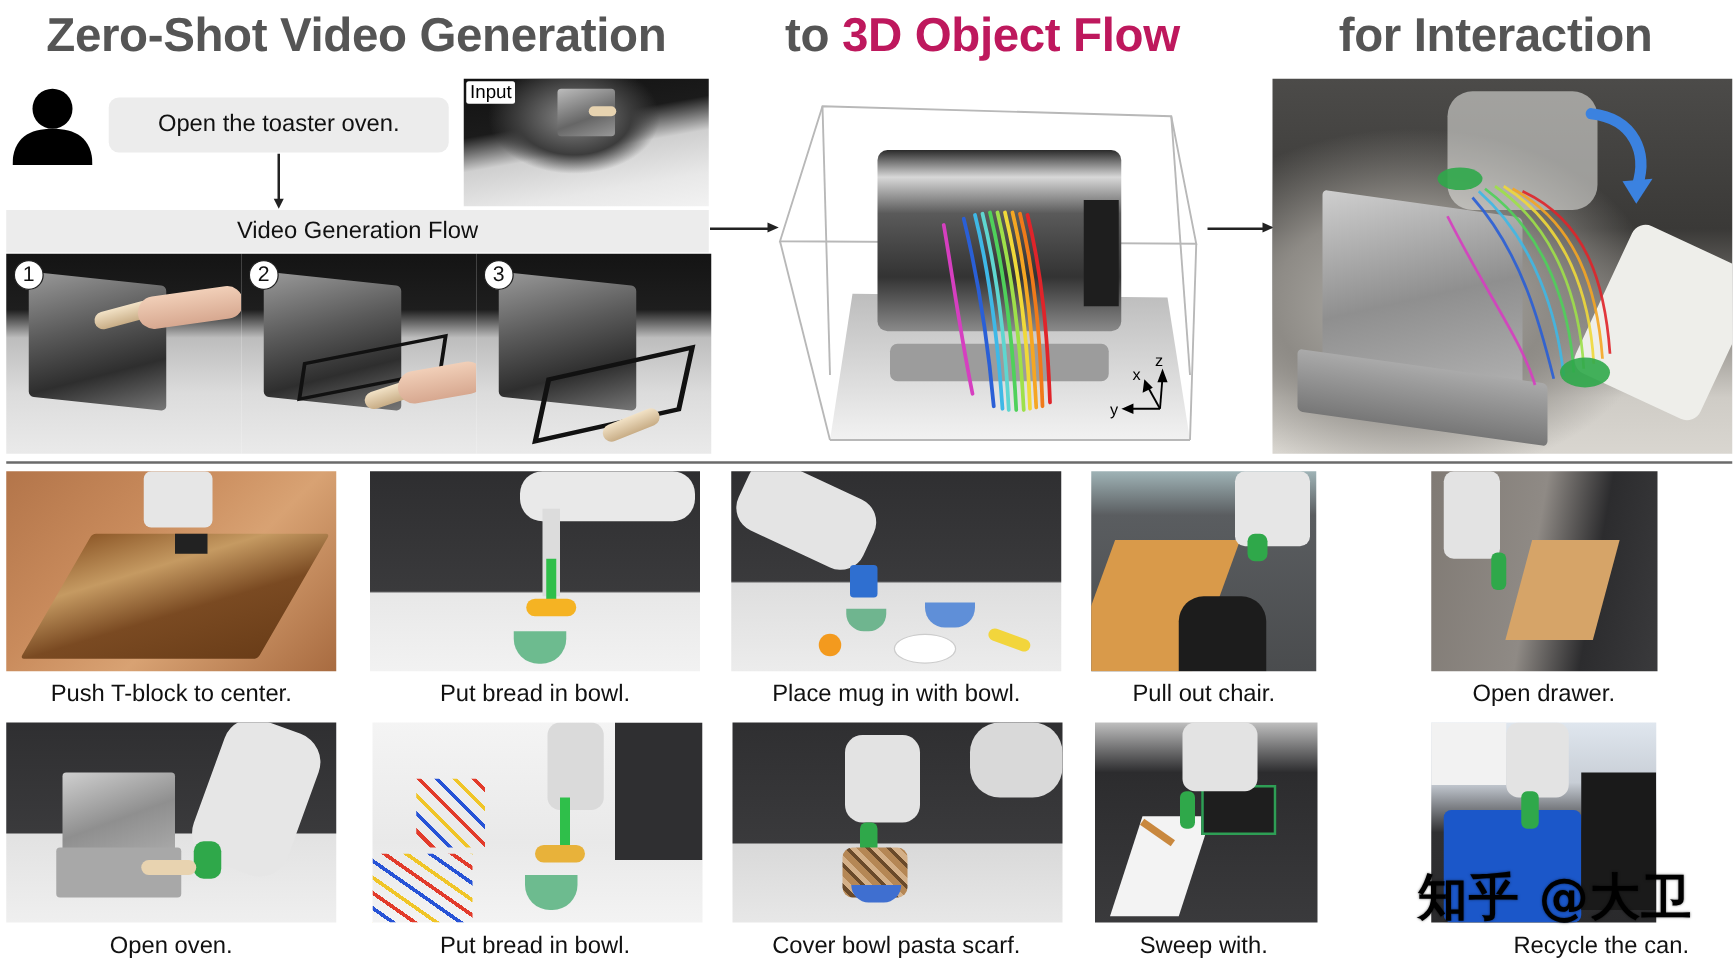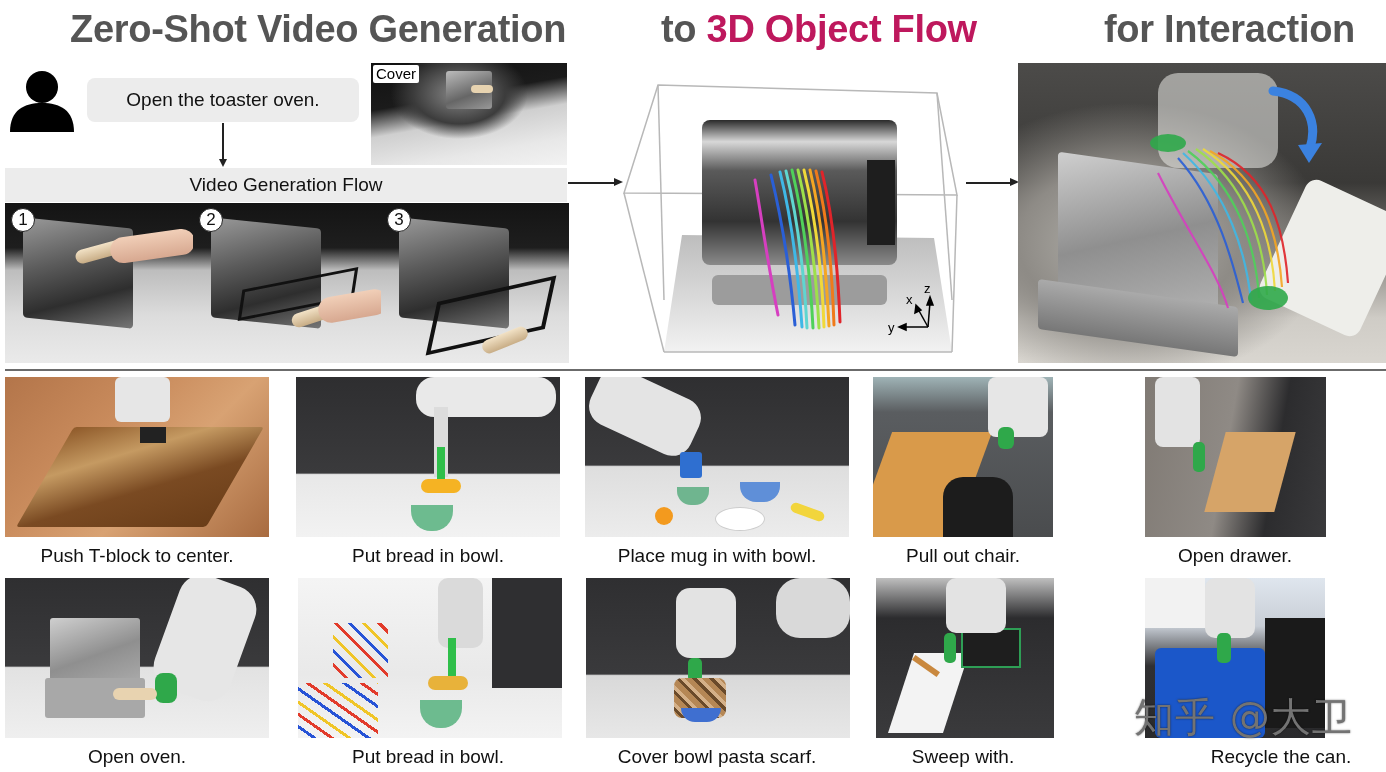--- a/index.html
+++ b/index.html
@@ -1,19 +1,19 @@
 <!DOCTYPE html>
 <html><head>
 <meta charset="utf-8">
 <style>
   * { box-sizing: border-box; margin: 0; padding: 0; }
   html, body { width: 1386px; height: 772px; background: #ffffff; overflow: hidden; }
   body { position: relative; font-family: "Liberation Sans", sans-serif; color: #000; }
 
-  .title { position: absolute; top: 8px; font-weight: bold; font-size: 38px; color: #555555; letter-spacing: -0.3px; white-space: nowrap; margin-left: 33px; }
+  .title { position: absolute; top: 8px; font-weight: bold; font-size: 38px; color: #555555; letter-spacing: -0.3px; white-space: nowrap; }
   .title .accent { color: #be185d; }
   #title-1 { left: 37px; }
   #title-2 { left: 628px; }
   #title-3 { left: 1071px; }
 
   .photo { position: absolute; overflow: hidden; }
 
   
   .person { position: absolute; left: 10px; top: 70px; width: 64px; height: 62px; }
 
@@ -50,22 +50,22 @@
   
   .interact-img { left: 1018px; top: 63px; width: 368px; height: 300px;
     background: radial-gradient(ellipse at 30% 60%, #b8b6b0 0%, #8e8b86 30%, transparent 55%),
                 linear-gradient(180deg, #4c4b49 0%, #3a3937 40%, #8a8782 65%, #cfccc6 85%, #d9d6d0 100%); }
 
   .divider { position: absolute; left: 5px; top: 369px; width: 1381px; height: 2px; background: #6b6b6b; }
 
   .grid-img { position: absolute; width: 264px; height: 160px; overflow: hidden; }
   .caption { position: absolute; width: 290px; text-align: center; font-size: 19px; color: #111; white-space: nowrap; }
 
-  .watermark { position: absolute; left: 1134px; top: 690px; font-size: 40px; color: #737373; font-family: "DejaVu Sans", sans-serif;
-    text-shadow: 0 0 2px rgba(0,0,0,0.6); letter-spacing: 1px; white-space: nowrap; }
+  .watermark { position: absolute; left: 1134px; top: 690px; font-size: 40px; color: #000000; font-family: "DejaVu Sans", sans-serif;
+    text-shadow: 0 0 2px rgba(0,0,0,0.6); letter-spacing: 1px; white-space: nowrap; font-weight: bold; }
 </style>
 </head>
 <body>
 
 <div id="title-1" class="title">Zero-Shot Video Generation</div>
 <div id="title-2" class="title"><span>to</span> <span class="accent">3D Object Flow</span></div>
 <div id="title-3" class="title">for Interaction</div>
 
 <svg class="person" viewBox="0 0 64 62">
   <circle cx="32" cy="17" r="16" fill="#000"></circle>
@@ -75,21 +75,21 @@
 <div class="prompt-box">
     <span>Open the toaster oven.</span>
   </div>
 
 <div class="vline" style="left:222px; top:123px; width:1.5px; height:37px;"></div>
 <div class="arrowhead-down" style="left:219px; top:159px;"></div>
 
 <div class="photo input-img">
   <div style="position:absolute; left:75px; top:8px; width:46px; height:38px; background:linear-gradient(160deg,#bcbcbc,#666 60%,#999); border-radius:3px;"></div>
   <div style="position:absolute; left:100px; top:22px; width:22px; height:8px; background:#e7d3b0; border-radius:4px;"></div>
-  <span class="input-label">Cover</span>
+  <span class="input-label">Input</span>
 </div>
 
 <div class="model-bar">
     <span>Video Generation Flow</span>
   </div>
 
 <div id="frame-1" class="photo frame">
   <div class="oven"></div>
   <div class="handle" style="left:70px; top:42px; transform:rotate(-15deg);"></div>
   <div class="hand" style="left:105px; top:30px; width:85px; transform:rotate(-8deg);"></div>

